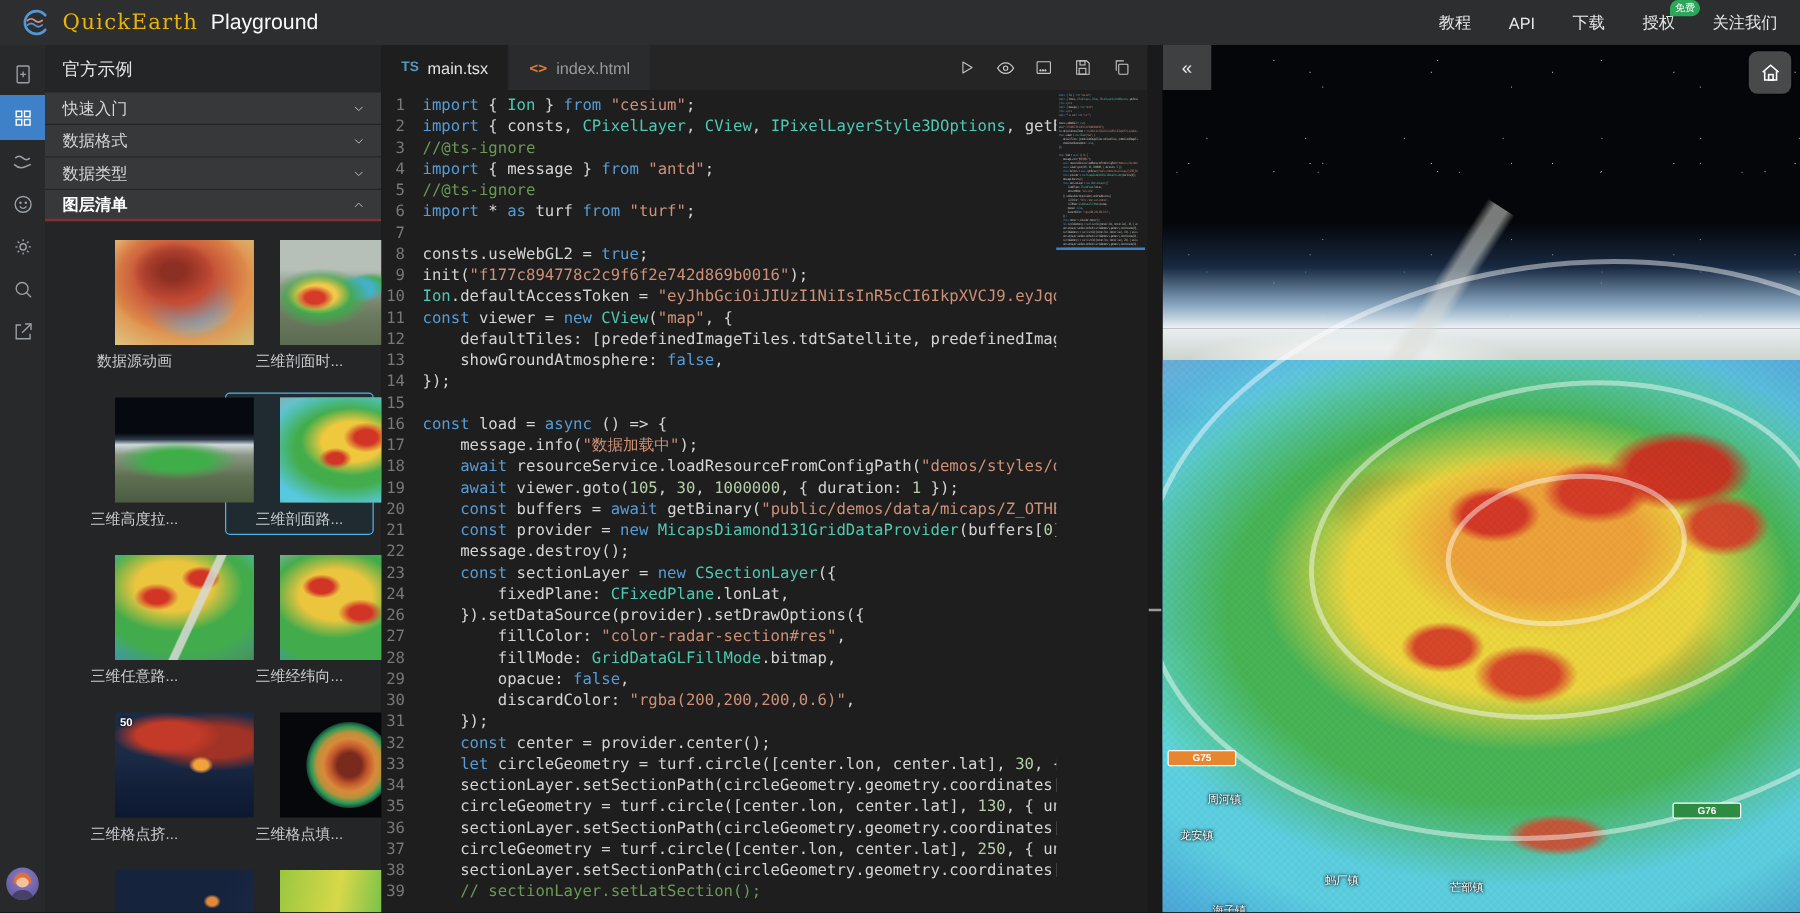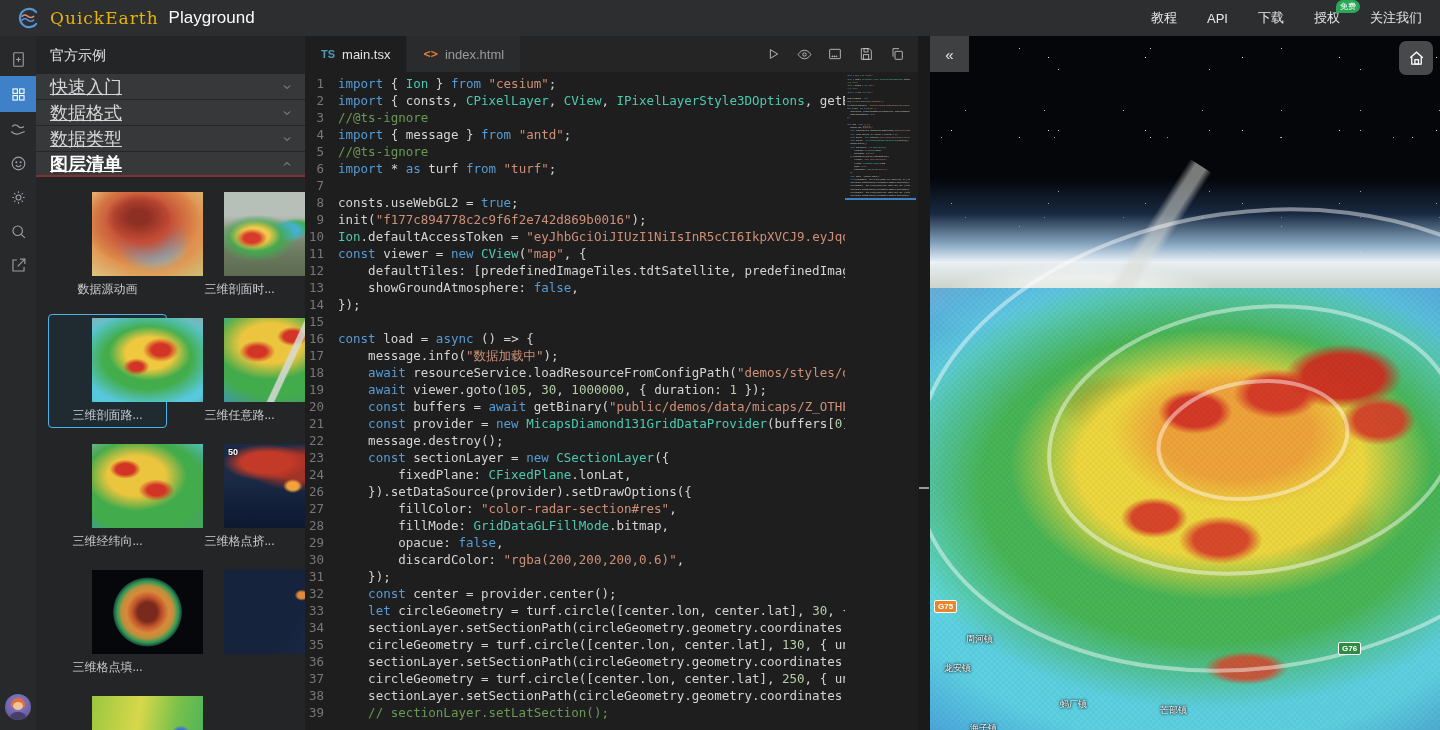--- a/index.html
+++ b/index.html
@@ -27,21 +27,21 @@
   .rail-slot.active svg { stroke:#ffffff; }
   .avatar { margin-top:auto; margin-bottom:10px; width:26px; height:26px; border-radius:50%; overflow:hidden; cursor:pointer; background:radial-gradient(circle at 50% 35%, #8d7fc9, #5b4f91); position:relative; }
   .avatar .hair { position:absolute; top:4px; left:6px; width:14px; height:9px; border-radius:7px 7px 0 0; background:#e0703a; }
   .avatar .face { position:absolute; top:8px; left:8px; width:10px; height:8px; border-radius:50%; background:#f2c29a; }
   .avatar .body { position:absolute; bottom:0; left:4px; width:18px; height:8px; border-radius:8px 8px 0 0; background:#46406b; }
 
   
   .sidebar { width:269px; flex:0 0 269px; background:#242526; overflow:hidden; display:flex; flex-direction:column; }
   .sb-title { color:#e6e6e6; font-size:14px; padding:11px 0 9px 14px; }
   .sb-section { height:25px; background:#373839; margin-bottom:1px; display:flex; align-items:center; justify-content:space-between; padding:0 12px 0 14px; cursor:pointer; }
-  .sb-section span { color:#d6d6d6; font-size:18px;text-decoration:underline; }
+  .sb-section span { color:#d6d6d6; font-size:13px; }
   .sb-section.open span { font-weight:bold; color:#fff; }
   .sb-section.open { border-bottom:2px solid rgba(170,45,45,.65);gap:42px; }
   .sb-section svg { stroke:#bcbcbc; fill:none; stroke-width:1.6; }
   .examples { padding:10px 0 0 12px; display:grid; grid-template-columns:119px 119px; column-gap:13px; row-gap:12px; overflow:hidden; flex:1; }
   .example { border:1px solid transparent; border-radius:4px; padding:3px; cursor:pointer; }
   .example.selected { border-color:#4fb3e8; background:#1f2a31; }
   .ex-img { width:111px; height:84px; position:relative; overflow:hidden;margin-left:40px; }
   .ex-label { display:block; text-align:center; color:#c9cdd1; font-size:12px; margin-top:5px; white-space:nowrap; }
   .ex-overlay { position:absolute; top:3px; left:4px; color:#fff; font-size:9px; font-weight:bold; text-shadow:0 0 2px #000; }
 
@@ -166,21 +166,21 @@
       radial-gradient(150px 95px at 11% 62%, rgba(98,219,228,.8) 0 45%, rgba(0,0,0,0) 72%),
       radial-gradient(560px 390px at 53% 52%, rgba(98,219,228,.85) 0 58%, rgba(0,0,0,0) 80%),
       radial-gradient(230px 130px at 17% 86%, rgba(61,143,216,.8) 0 50%, rgba(0,0,0,0) 76%),
       radial-gradient(700px 480px at 56% 58%, rgba(61,143,216,.85) 0 62%, rgba(0,0,0,0) 84%); }
   .m-radar::after { content:""; position:absolute; inset:0;
     background:repeating-conic-gradient(rgba(0,0,0,.14) 0 25%, rgba(0,0,0,0) 0 50%);
     background-size:6px 6px; opacity:.22; }
   .m-rings { position:absolute; left:0; top:0; width:510px; height:694px; }
   .m-rings ellipse { fill:none; stroke:rgba(255,255,255,.45); stroke-width:4; }
   .m-label { position:absolute; color:#fff; font-size:9px; text-shadow:0 0 2px #000,0 0 3px #000; white-space:nowrap; }
-  .m-badge { position:absolute; color:#fff; font-size:8px; font-weight:bold; padding:0 3px; border:1px solid #fff; border-radius:2px; line-height:11px; }
+  .m-badge { position:absolute; color:#fff; font-size:8px; font-weight:bold; padding:0 19px; border:1px solid #fff; border-radius:2px; line-height:11px; }
   .m-badge.orange { background:#e8862f; }
   .m-badge.green { background:#2e8b42; }
   .collapse-btn { position:absolute; left:0; top:0; width:39px; height:36px; background:#3e4041; border:none; color:#e8e8e8; font-size:15px; cursor:pointer; }
   .home-btn { position:absolute; right:7px; top:5px; width:34px; height:34px; background:#47494b; border:none; border-radius:7px; display:flex; align-items:center; justify-content:center; cursor:pointer; box-shadow:0 0 0 1px rgba(0,0,0,.4); }
   .home-btn svg { stroke:#fff; fill:none; stroke-width:1.6; }
 </style>
 </head>
 <body>
 
 <div class="app">
@@ -289,20 +289,24 @@
       </div>
 
       <div class="examples">
         <div class="example">
           <div class="ex-img t1"></div>
           <span class="ex-label">数据源动画</span>
         </div>
         <div class="example">
           <div class="ex-img t2"></div>
           <span class="ex-label">三维剖面时...</span>
+        </div>
+        <div class="example">
+          <div class="ex-img t3"></div>
+          <span class="ex-label">三维高度拉...</span>
         </div>
         <div class="example selected">
           <div class="ex-img t4"></div>
           <span class="ex-label">三维剖面路...</span>
         </div>
         <div class="example">
           <div class="ex-img t6"></div>
           <span class="ex-label">三维任意路...</span>
         </div>
         <div class="example">

